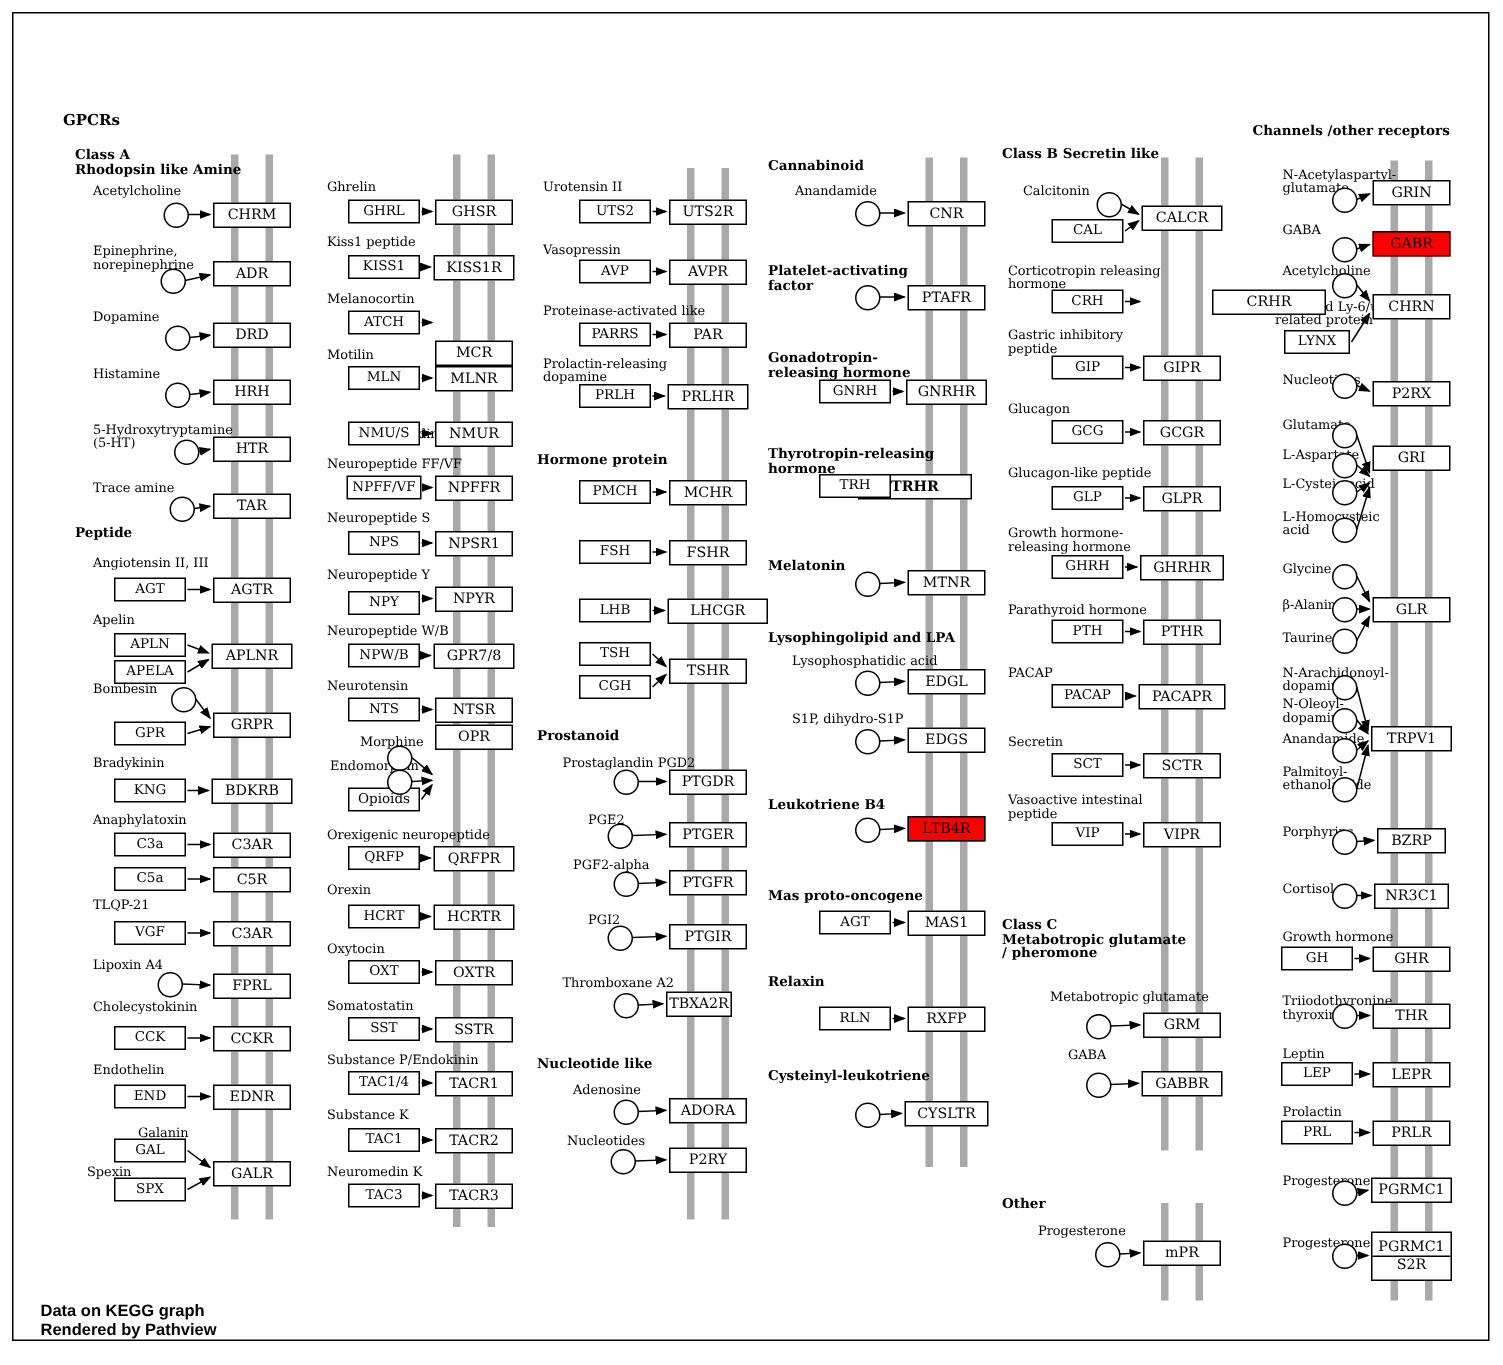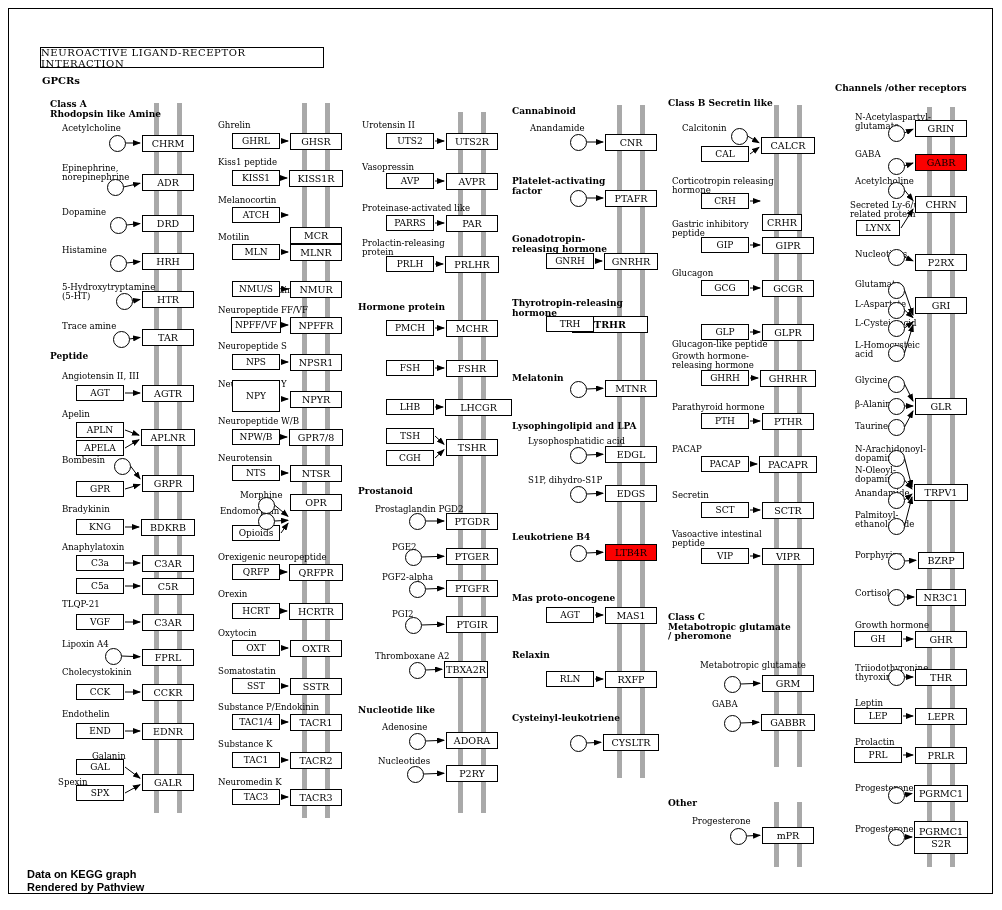--- a/index.html
+++ b/index.html
@@ -23,23 +23,20 @@
         background:#fff;box-sizing:border-box;z-index:3;}
   #arrows{position:absolute;left:0;top:0;z-index:2;pointer-events:none;}
   .footer{position:absolute;left:27px;top:868px;font-family:"Liberation Sans",sans-serif;
           font-weight:bold;font-size:11px;line-height:13px;}
 </style>
 </head>
 <body>
 
 <div id="page">
   <div class="frame"></div>
-  <div class="title-box">
-    <span>NEUROACTIVE LIGAND-RECEPTOR INTERACTION</span>
-  </div>
   <svg id="arrows" width="1002" height="910">
     <defs>
       <marker id="ah" markerWidth="8" markerHeight="6" refX="7" refY="3" orient="auto">
         <path d="M0,0 L8,3 L0,6 Z" fill="#000"></path>
       </marker>
     </defs>
   <line x1="125" y1="393" x2="140" y2="393" stroke="#000" stroke-width="1" marker-end="url(#ah)"></line>
       <line x1="125" y1="430" x2="139" y2="435.25" stroke="#000" stroke-width="1" marker-end="url(#ah)"></line>
       <line x1="125" y1="448" x2="139" y2="439.75" stroke="#000" stroke-width="1" marker-end="url(#ah)"></line>
       <line x1="125" y1="489" x2="140" y2="484.5" stroke="#000" stroke-width="1" marker-end="url(#ah)"></line>
@@ -221,38 +218,38 @@
       <div class="lbl" style="left: 218px; top: 590px;">Orexin</div>
       <div class="lbl" style="left: 218px; top: 629px;">Oxytocin</div>
       <div class="lbl" style="left: 218px; top: 667px;">Somatostatin</div>
       <div class="lbl" style="left: 218px; top: 703px;">Substance P/Endokinin</div>
       <div class="lbl" style="left: 218px; top: 740px;">Substance K</div>
       <div class="lbl" style="left: 218px; top: 778px;">Neuromedin K</div>
       <div class="lbl" style="left: 362px; top: 121px;">Urotensin II</div>
       <div class="lbl" style="left: 362px; top: 163px;">Vasopressin</div>
       <div class="lbl" style="left: 362px; top: 204px;">Proteinase-activated like</div>
       <div class="lbl" style="left: 362px; top: 239px;">Prolactin-releasing
-protein</div>
+dopamine</div>
       <div class="lbl" style="left: 375px; top: 505px;">Prostaglandin PGD2</div>
       <div class="lbl" style="left: 392px; top: 543px;">PGE2</div>
       <div class="lbl" style="left: 382px; top: 573px;">PGF2-alpha</div>
       <div class="lbl" style="left: 392px; top: 610px;">PGI2</div>
       <div class="lbl" style="left: 375px; top: 652px;">Thromboxane A2</div>
       <div class="lbl" style="left: 382px; top: 723px;">Adenosine</div>
       <div class="lbl" style="left: 378px; top: 757px;">Nucleotides</div>
       <div class="lbl" style="left: 530px; top: 124px;">Anandamide</div>
       <div class="lbl" style="left: 528px; top: 437px;">Lysophosphatidic acid</div>
       <div class="lbl" style="left: 528px; top: 476px;">S1P, dihydro-S1P</div>
       <div class="lbl" style="left: 682px; top: 124px;">Calcitonin</div>
       <div class="lbl" style="left: 672px; top: 177px;">Corticotropin releasing
 hormone</div>
       <div class="lbl" style="left: 672px; top: 220px;">Gastric inhibitory
 peptide</div>
       <div class="lbl" style="left: 672px; top: 269px;">Glucagon</div>
-      <div class="lbl" style="left: 672px; top: 312px; margin-top: 28px;">Glucagon-like peptide</div>
+      <div class="lbl" style="left: 672px; top: 312px;">Glucagon-like peptide</div>
       <div class="lbl" style="left: 672px; top: 352px;">Growth hormone-
 releasing hormone</div>
       <div class="lbl" style="left: 672px; top: 403px;">Parathyroid hormone</div>
       <div class="lbl" style="left: 672px; top: 445px;">PACAP</div>
       <div class="lbl" style="left: 672px; top: 491px;">Secretin</div>
       <div class="lbl" style="left: 672px; top: 530px;">Vasoactive intestinal
 peptide</div>
       <div class="lbl" style="left: 700px; top: 661px;">Metabotropic glutamate</div>
       <div class="lbl" style="left: 712px; top: 700px;">GABA</div>
       <div class="lbl" style="left: 692px; top: 817px;">Progesterone</div>
@@ -307,21 +304,21 @@
       <div class="rbox" style="left: 290px; top: 132.5px; width: 52px; height: 17px;">GHSR</div>
       <div class="rbox" style="left: 289px; top: 169.5px; width: 54px; height: 17px;">KISS1R</div>
       <div class="rbox" style="left: 290px; top: 206.5px; width: 52px; height: 17px; margin-top: 20px;">MCR</div>
       <div class="rbox" style="left: 290px; top: 243.5px; width: 52px; height: 17px;">MLNR</div>
       <div class="rbox" style="left: 290px; top: 280.5px; width: 52px; height: 17px;">NMUR</div>
       <div class="rbox" style="left: 290px; top: 316.5px; width: 52px; height: 17px;">NPFFR</div>
       <div class="rbox" style="left: 290px; top: 353.5px; width: 52px; height: 17px;">NPSR1</div>
       <div class="rbox" style="left: 290px; top: 390.5px; width: 52px; height: 17px;">NPYR</div>
       <div class="rbox" style="left: 289px; top: 428.5px; width: 54px; height: 17px;">GPR7/8</div>
       <div class="rbox" style="left: 290px; top: 464.5px; width: 52px; height: 17px;">NTSR</div>
-      <div class="rbox" style="left: 290px; top: 494px; width: 52px; height: 17px;">OPR</div>
+      <div class="rbox" style="left: 290px; top: 483px; width: 52px; height: 17px;">OPR</div>
       <div class="rbox" style="left: 289px; top: 563.5px; width: 54px; height: 17px;">QRFPR</div>
       <div class="rbox" style="left: 289px; top: 602.5px; width: 54px; height: 17px;">HCRTR</div>
       <div class="rbox" style="left: 290px; top: 639.5px; width: 52px; height: 17px;">OXTR</div>
       <div class="rbox" style="left: 290px; top: 677.5px; width: 52px; height: 17px;">SSTR</div>
       <div class="rbox" style="left: 290px; top: 713.5px; width: 52px; height: 17px;">TACR1</div>
       <div class="rbox" style="left: 290px; top: 751.5px; width: 52px; height: 17px;">TACR2</div>
       <div class="rbox" style="left: 290px; top: 788.5px; width: 52px; height: 17px;">TACR3</div>
       <div class="rbox" style="left: 446px; top: 132.5px; width: 52px; height: 17px;">UTS2R</div>
       <div class="rbox" style="left: 446px; top: 172.5px; width: 52px; height: 17px;">AVPR</div>
       <div class="rbox" style="left: 446px; top: 214.5px; width: 52px; height: 17px;">PAR</div>
@@ -342,21 +339,21 @@
       <div class="rbox" style="left: 604px; top: 252.5px; width: 54px; height: 17px;">GNRHR</div>
       <div class="rbox" style="left: 572px; top: 315.5px; width: 76px; height: 17px; font-weight: bold;">TRHR</div>
       <div class="rbox" style="left: 605px; top: 379.5px; width: 52px; height: 17px;">MTNR</div>
       <div class="rbox" style="left: 605px; top: 445.5px; width: 52px; height: 17px;">EDGL</div>
       <div class="rbox" style="left: 605px; top: 484.5px; width: 52px; height: 17px;">EDGS</div>
       <div class="rbox hl" style="left: 605px; top: 543.5px; width: 52px; height: 17px; background: rgb(251, 0, 0);">LTB4R</div>
       <div class="rbox" style="left: 605px; top: 606.5px; width: 52px; height: 17px;">MAS1</div>
       <div class="rbox" style="left: 605px; top: 670.5px; width: 52px; height: 17px;">RXFP</div>
       <div class="rbox" style="left: 603px; top: 733.5px; width: 56px; height: 17px;">CYSLTR</div>
       <div class="rbox" style="left: 761px; top: 136.5px; width: 54px; height: 17px;">CALCR</div>
-      <div class="rbox" style="left: 762px; top: 192.5px; width: 40px; height: 17px; margin-top: 21px;">CRHR</div>
+      <div class="rbox" style="left: 808px; top: 192.5px; width: 76px; height: 17px;">CRHR</div>
       <div class="rbox" style="left: 762px; top: 236.5px; width: 52px; height: 17px;">GIPR</div>
       <div class="rbox" style="left: 762px; top: 279.5px; width: 52px; height: 17px;">GCGR</div>
       <div class="rbox" style="left: 762px; top: 323.5px; width: 52px; height: 17px;">GLPR</div>
       <div class="rbox" style="left: 760px; top: 369.5px; width: 56px; height: 17px;">GHRHR</div>
       <div class="rbox" style="left: 762px; top: 412.5px; width: 52px; height: 17px;">PTHR</div>
       <div class="rbox" style="left: 759px; top: 455.5px; width: 58px; height: 17px;">PACAPR</div>
       <div class="rbox" style="left: 762px; top: 501.5px; width: 52px; height: 17px;">SCTR</div>
       <div class="rbox" style="left: 762px; top: 547.5px; width: 52px; height: 17px;">VIPR</div>
       <div class="rbox" style="left: 762px; top: 674.5px; width: 52px; height: 17px;">GRM</div>
       <div class="rbox" style="left: 761px; top: 713.5px; width: 54px; height: 17px;">GABBR</div>
@@ -391,21 +388,21 @@
       <div class="lbox" style="left: 76px; top: 723px; width: 48px; height: 16px;">END</div>
       <div class="lbox" style="left: 76px; top: 759px; width: 48px; height: 16px;">GAL</div>
       <div class="lbox" style="left: 76px; top: 785px; width: 48px; height: 16px;">SPX</div>
       <div class="lbox" style="left: 232px; top: 133px; width: 48px; height: 16px;">GHRL</div>
       <div class="lbox" style="left: 232px; top: 170px; width: 48px; height: 16px;">KISS1</div>
       <div class="lbox" style="left: 232px; top: 207px; width: 48px; height: 16px;">ATCH</div>
       <div class="lbox" style="left: 232px; top: 244px; width: 48px; height: 16px;">MLN</div>
       <div class="lbox" style="left: 232px; top: 281px; width: 48px; height: 16px;">NMU/S</div>
       <div class="lbox" style="left: 231px; top: 317px; width: 50px; height: 16px;">NPFF/VF</div>
       <div class="lbox" style="left: 232px; top: 354px; width: 48px; height: 16px;">NPS</div>
-      <div class="lbox" style="left: 232px; top: 380px; width: 48px; height: 32px;">NPY</div>
+      <div class="lbox" style="left: 232px; top: 394px; width: 48px; height: 16px;">NPY</div>
       <div class="lbox" style="left: 232px; top: 429px; width: 48px; height: 16px;">NPW/B</div>
       <div class="lbox" style="left: 232px; top: 465px; width: 48px; height: 16px;">NTS</div>
       <div class="lbox" style="left: 232px; top: 525px; width: 48px; height: 16px;">Opioids</div>
       <div class="lbox" style="left: 232px; top: 564px; width: 48px; height: 16px;">QRFP</div>
       <div class="lbox" style="left: 232px; top: 603px; width: 48px; height: 16px;">HCRT</div>
       <div class="lbox" style="left: 232px; top: 640px; width: 48px; height: 16px;">OXT</div>
       <div class="lbox" style="left: 232px; top: 678px; width: 48px; height: 16px;">SST</div>
       <div class="lbox" style="left: 232px; top: 714px; width: 48px; height: 16px;">TAC1/4</div>
       <div class="lbox" style="left: 232px; top: 752px; width: 48px; height: 16px;">TAC1</div>
       <div class="lbox" style="left: 232px; top: 789px; width: 48px; height: 16px;">TAC3</div>

